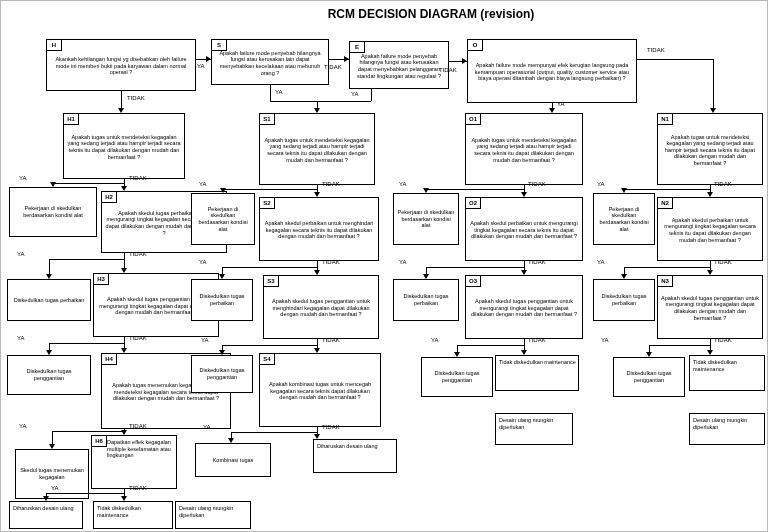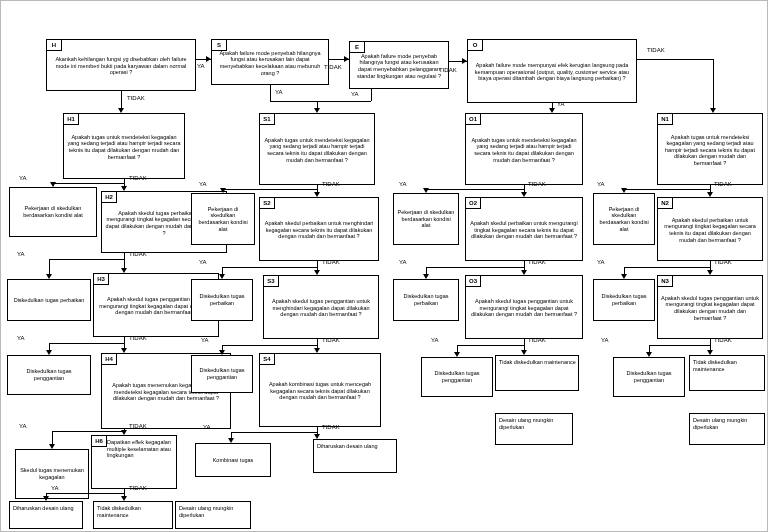--- a/index.html
+++ b/index.html
@@ -21,20 +21,21 @@
   .ad{position:absolute;width:0;height:0;border-left:3px solid transparent;
       border-right:3px solid transparent;border-top:5px solid #000;}
   .ar{position:absolute;width:0;height:0;border-top:3px solid transparent;
       border-bottom:3px solid transparent;border-left:5px solid #000;}
   .lb{position:absolute;font-size:6px;color:#000;white-space:nowrap;}
 </style>
 </head>
 <body>
 
 <div class="page" id="diagram">
+  <div class="title">RCM DECISION DIAGRAM (revision)</div>
 
   <div class="b q" style="left:45px;top:38px;width:150px;height:52px">
     <span class="tab">H</span>
     <span class="txt">Akankah kehilangan fungsi yg disebabkan oleh failure mode ini memberi bukti pada karyawan dalam normal operasi ?</span>
   </div>
   <div class="b q" style="left:210px;top:38px;width:118px;height:46px">
     <span class="tab">S</span>
     <span class="txt">Apakah failure mode penyebab hilangnya fungsi atau kerusakan lain dapat menyebabkan kecelakaan atau mebunuh orang ?</span>
   </div>
   <div class="b q" style="left:348px;top:40px;width:100px;height:48px">

